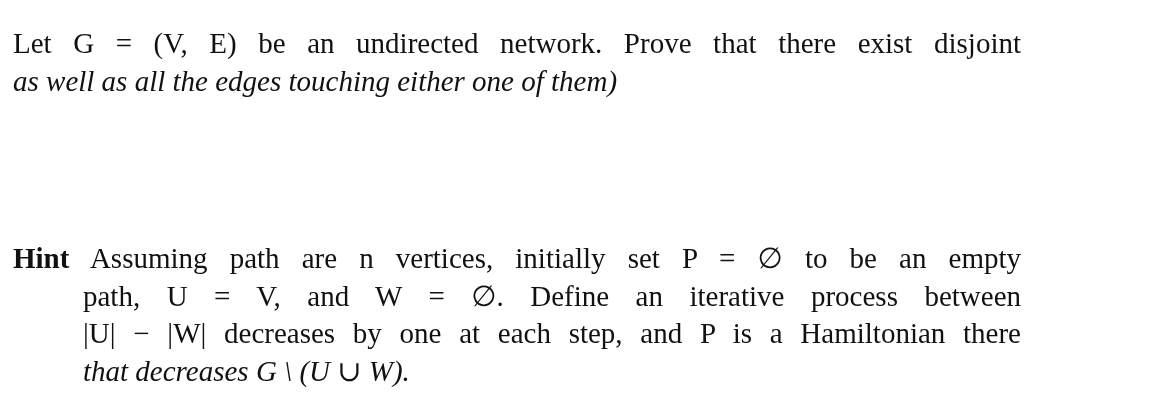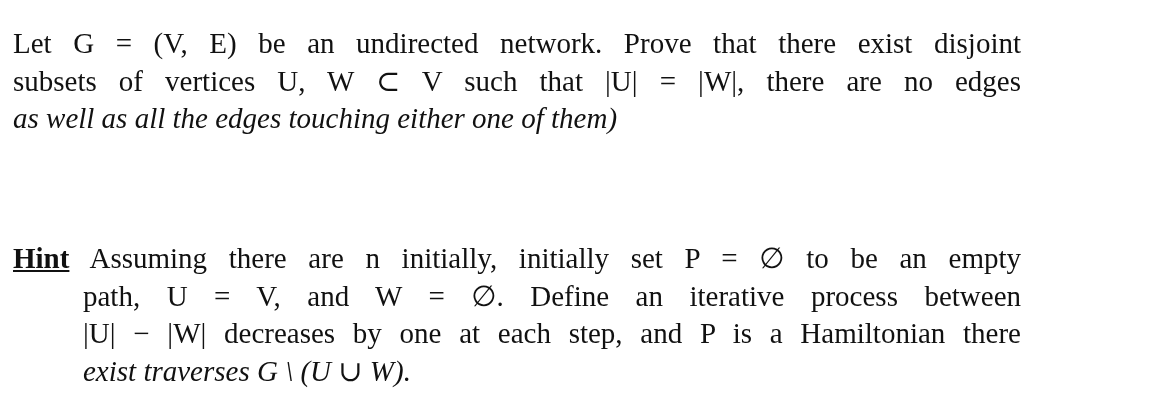--- a/index.html
+++ b/index.html
@@ -13,31 +13,30 @@
       position: absolute; left: 13px; width: 1008px;
       font-family: "Liberation Serif", "DejaVu Serif", serif;
       font-size: 29px; line-height: 37.6px;
       text-align: justify;
     }
     .para .line { display: block; white-space: nowrap; text-align-last: justify; text-align: justify; height: 37.6px; }
     .para .line.last { text-align-last: left; font-style: italic; }
     .problem { top: 25px; }
     .hint { top: 240px; }
     .hint .line.indent { padding-left: 70px; width: 938px; }
-    .hint-label { font-weight: bold; text-decoration: underline; }
+    .hint-label { font-weight: bold; }
   </style>
 </head>
 <body>
 
 <div class="page">
   <div class="para problem">
     <span class="line">Let G = (V, E) be an undirected network. Prove that there exist disjoint</span>
-    <span class="line">subsets of vertices U, W ⊂ V such that |U| = |W|, there are no edges</span>
     <span class="line last">as well as all the edges touching either one of them)</span>
   </div>
 
   <div class="para hint">
-    <span class="line"><span class="hint-label">Hint</span> <span>Assuming there are n initially, initially set P = ∅ to be an empty</span></span>
+    <span class="line"><span class="hint-label">Hint</span> <span>Assuming path are n vertices, initially set P = ∅ to be an empty</span></span>
     <span class="line indent">path, U = V, and W = ∅. Define an iterative process between</span>
     <span class="line indent">|U| − |W| decreases by one at each step, and P is a Hamiltonian there</span>
-    <span class="line indent last">exist traverses G \ (U ∪ W).</span>
+    <span class="line indent last">that decreases G \ (U ∪ W).</span>
   </div>
 </div>
 
 </body></html>

